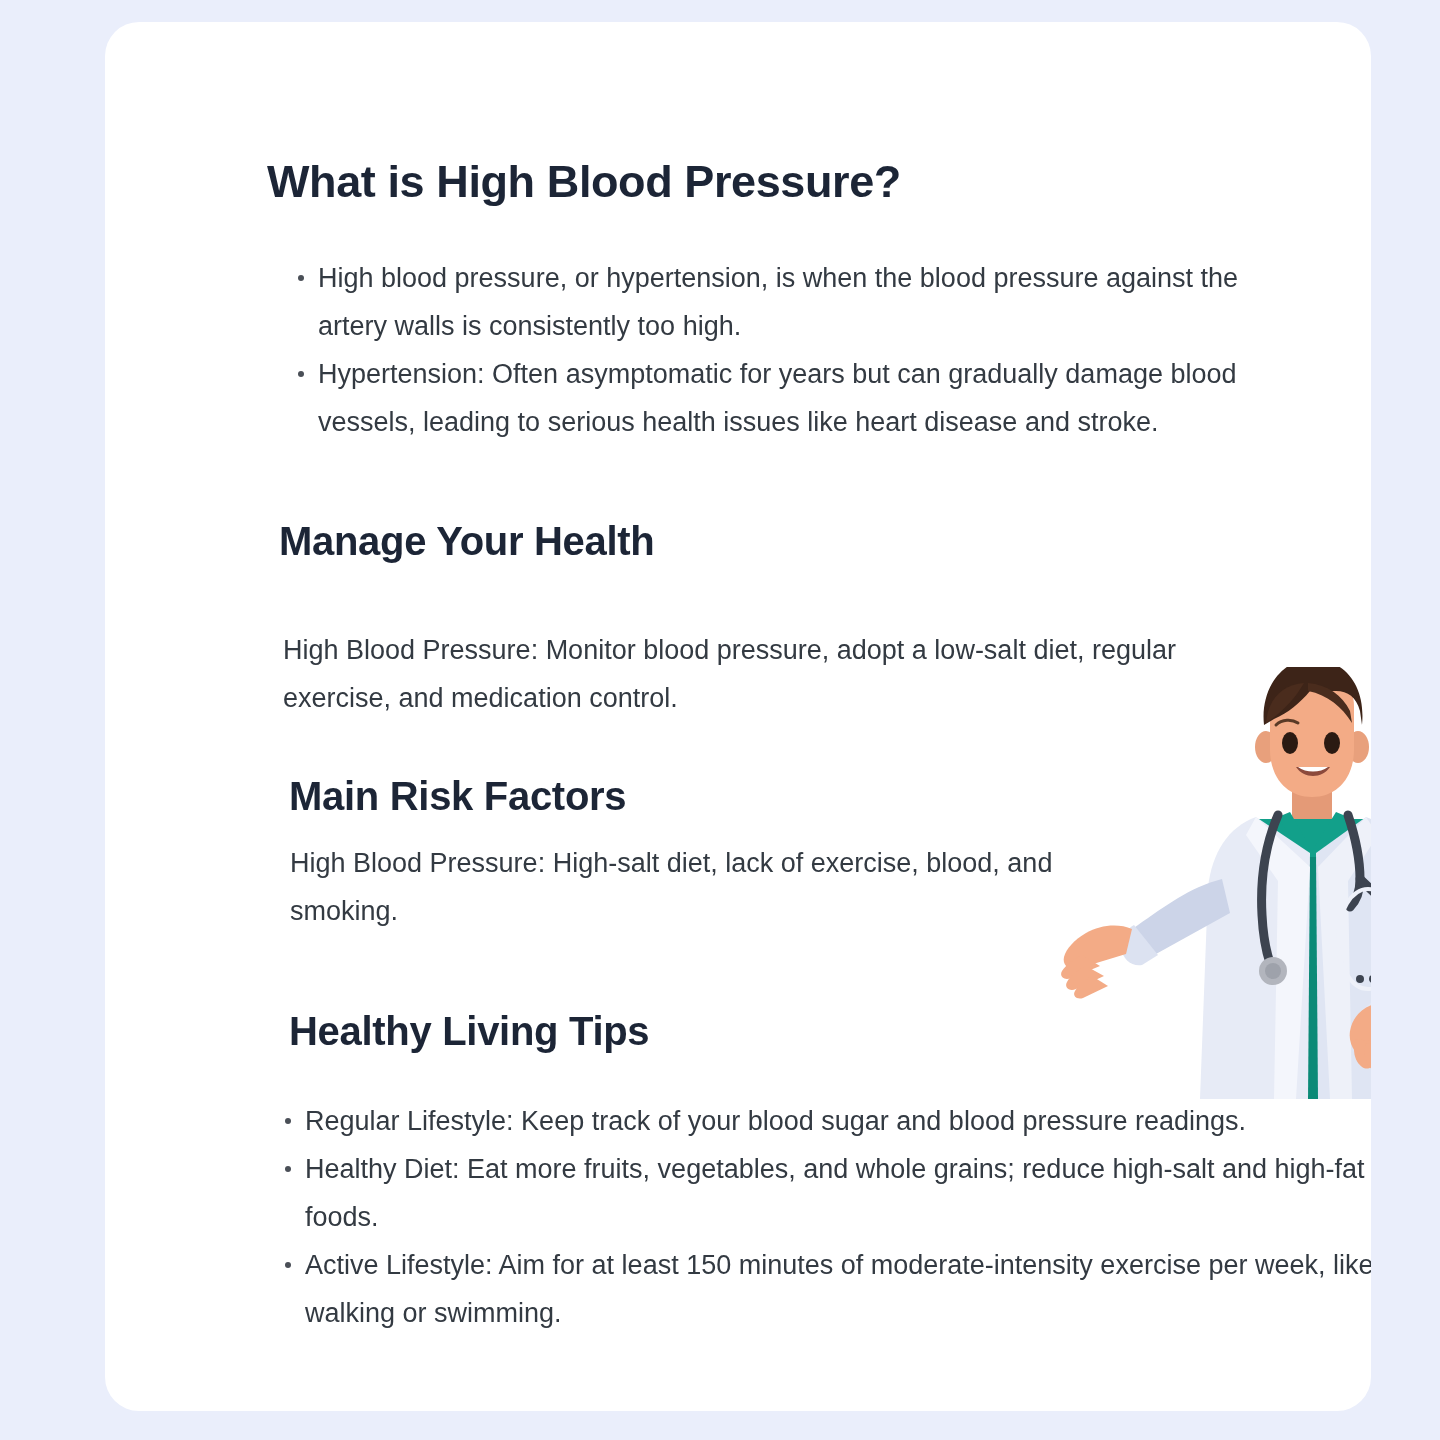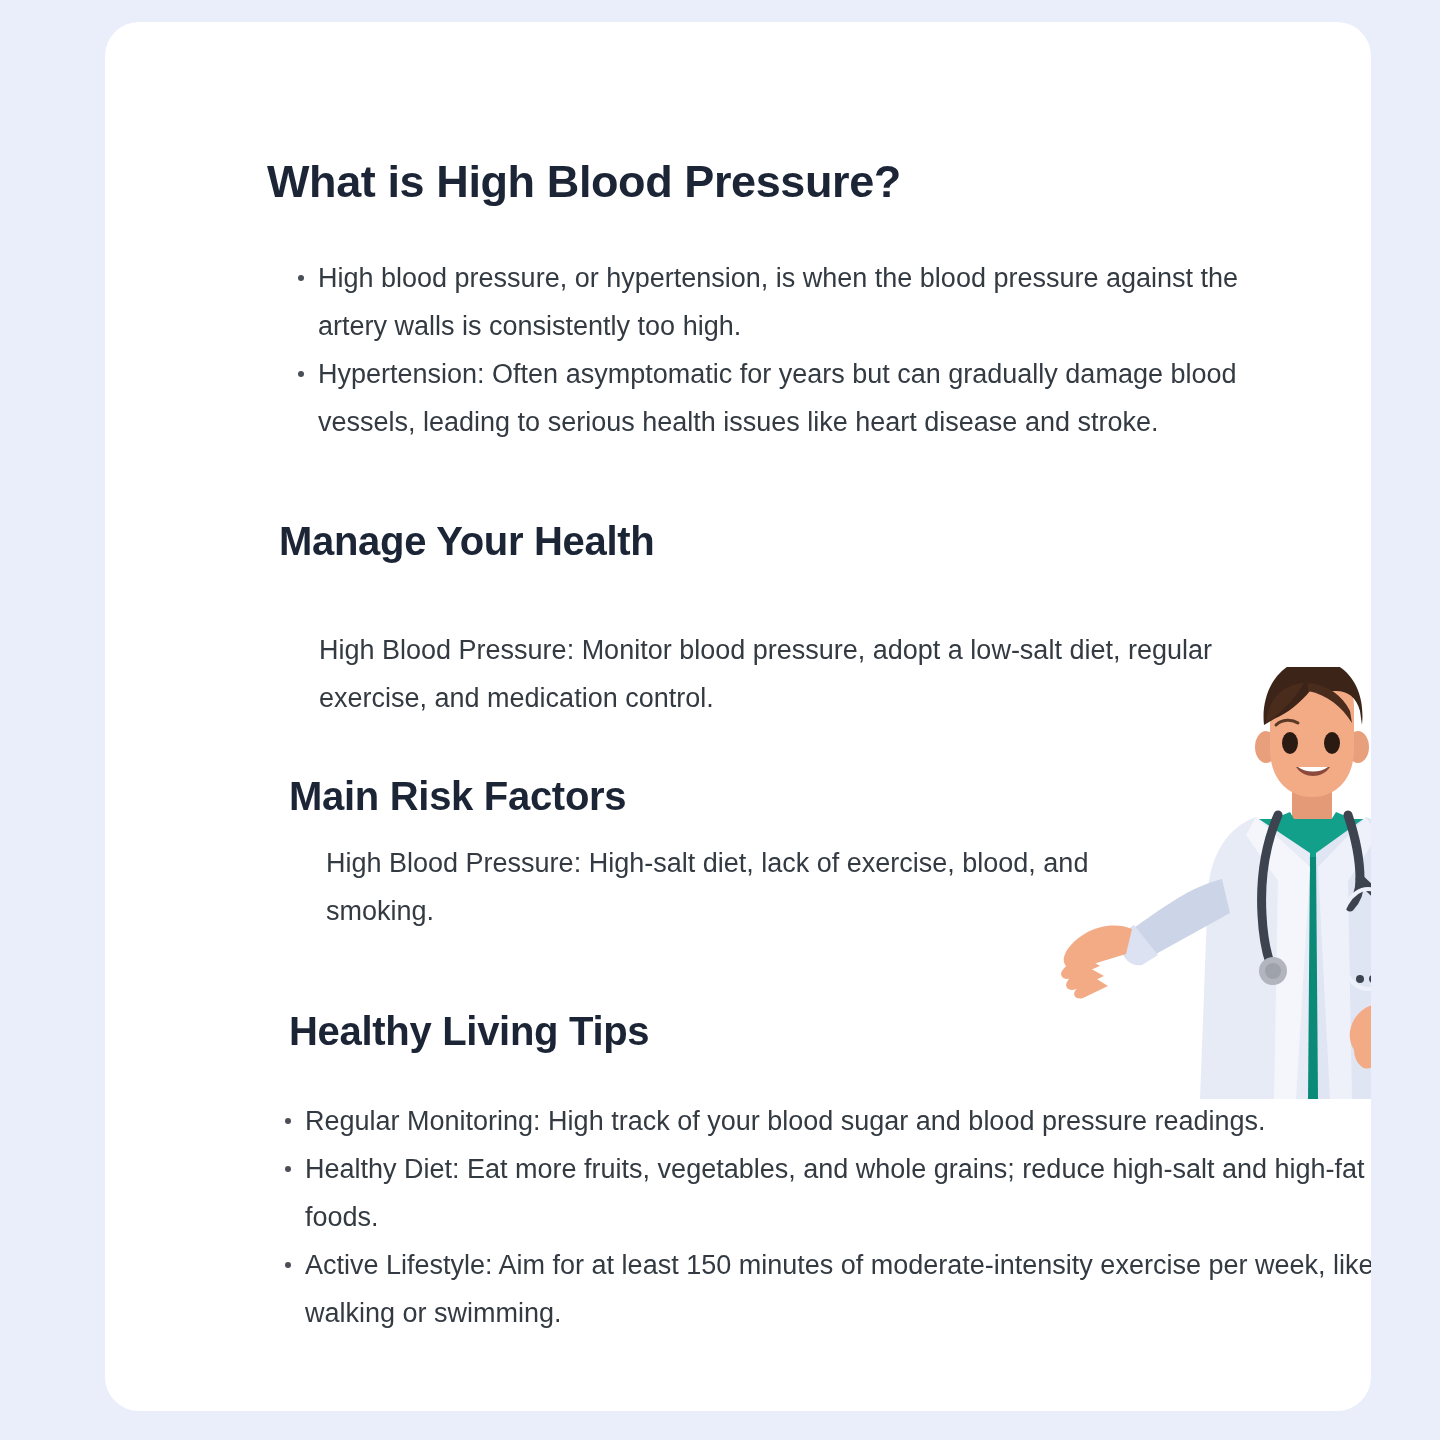--- a/index.html
+++ b/index.html
@@ -39,21 +39,20 @@
     letter-spacing:-0.3px;
     white-space:nowrap;
   }
 
   
   .para {
     position:absolute;
     color:#333a42;
     font-size:27px;
     line-height:48px;
-    margin-left:36px;
   }
 
   
   ul.blist {
     position:absolute;
     list-style:none;
   }
   ul.blist li {
     position:relative;
     color:#333a42;
@@ -104,21 +103,21 @@
 
     <p class="para" style="left:178px; top:604px; width:960px;">High Blood Pressure: Monitor blood pressure, adopt a low-salt diet, regular exercise, and medication control.</p>
 
     <h2 class="h-sec" style="left:184px; top:752px;">Main Risk Factors</h2>
 
     <p class="para" style="left:185px; top:817px; width:790px;">High Blood Pressure: High-salt diet, lack of exercise, blood, and smoking.</p>
 
     <h2 class="h-sec" style="left:184px; top:987px;">Healthy Living Tips</h2>
 
     <ul class="blist list-tips">
-      <li>Regular Monitoring: High track of your blood sugar and blood pressure readings.</li>
+      <li>Regular Lifestyle: Keep track of your blood sugar and blood pressure readings.</li>
       <li>Healthy Diet: Eat more fruits, vegetables, and whole grains; reduce high-salt and high-fat foods.</li>
       <li>Active Lifestyle: Aim for at least 150 minutes of moderate-intensity exercise per week, like walking or swimming.</li>
     </ul>
 
     <div id="doctor">
       <svg width="420" height="432" viewBox="0 0 420 432" xmlns="http://www.w3.org/2000/svg">
         <defs>
           <clipPath id="cropBox">
               <rect x="0" y="0" width="420" height="432"></rect>
             </clipPath>

